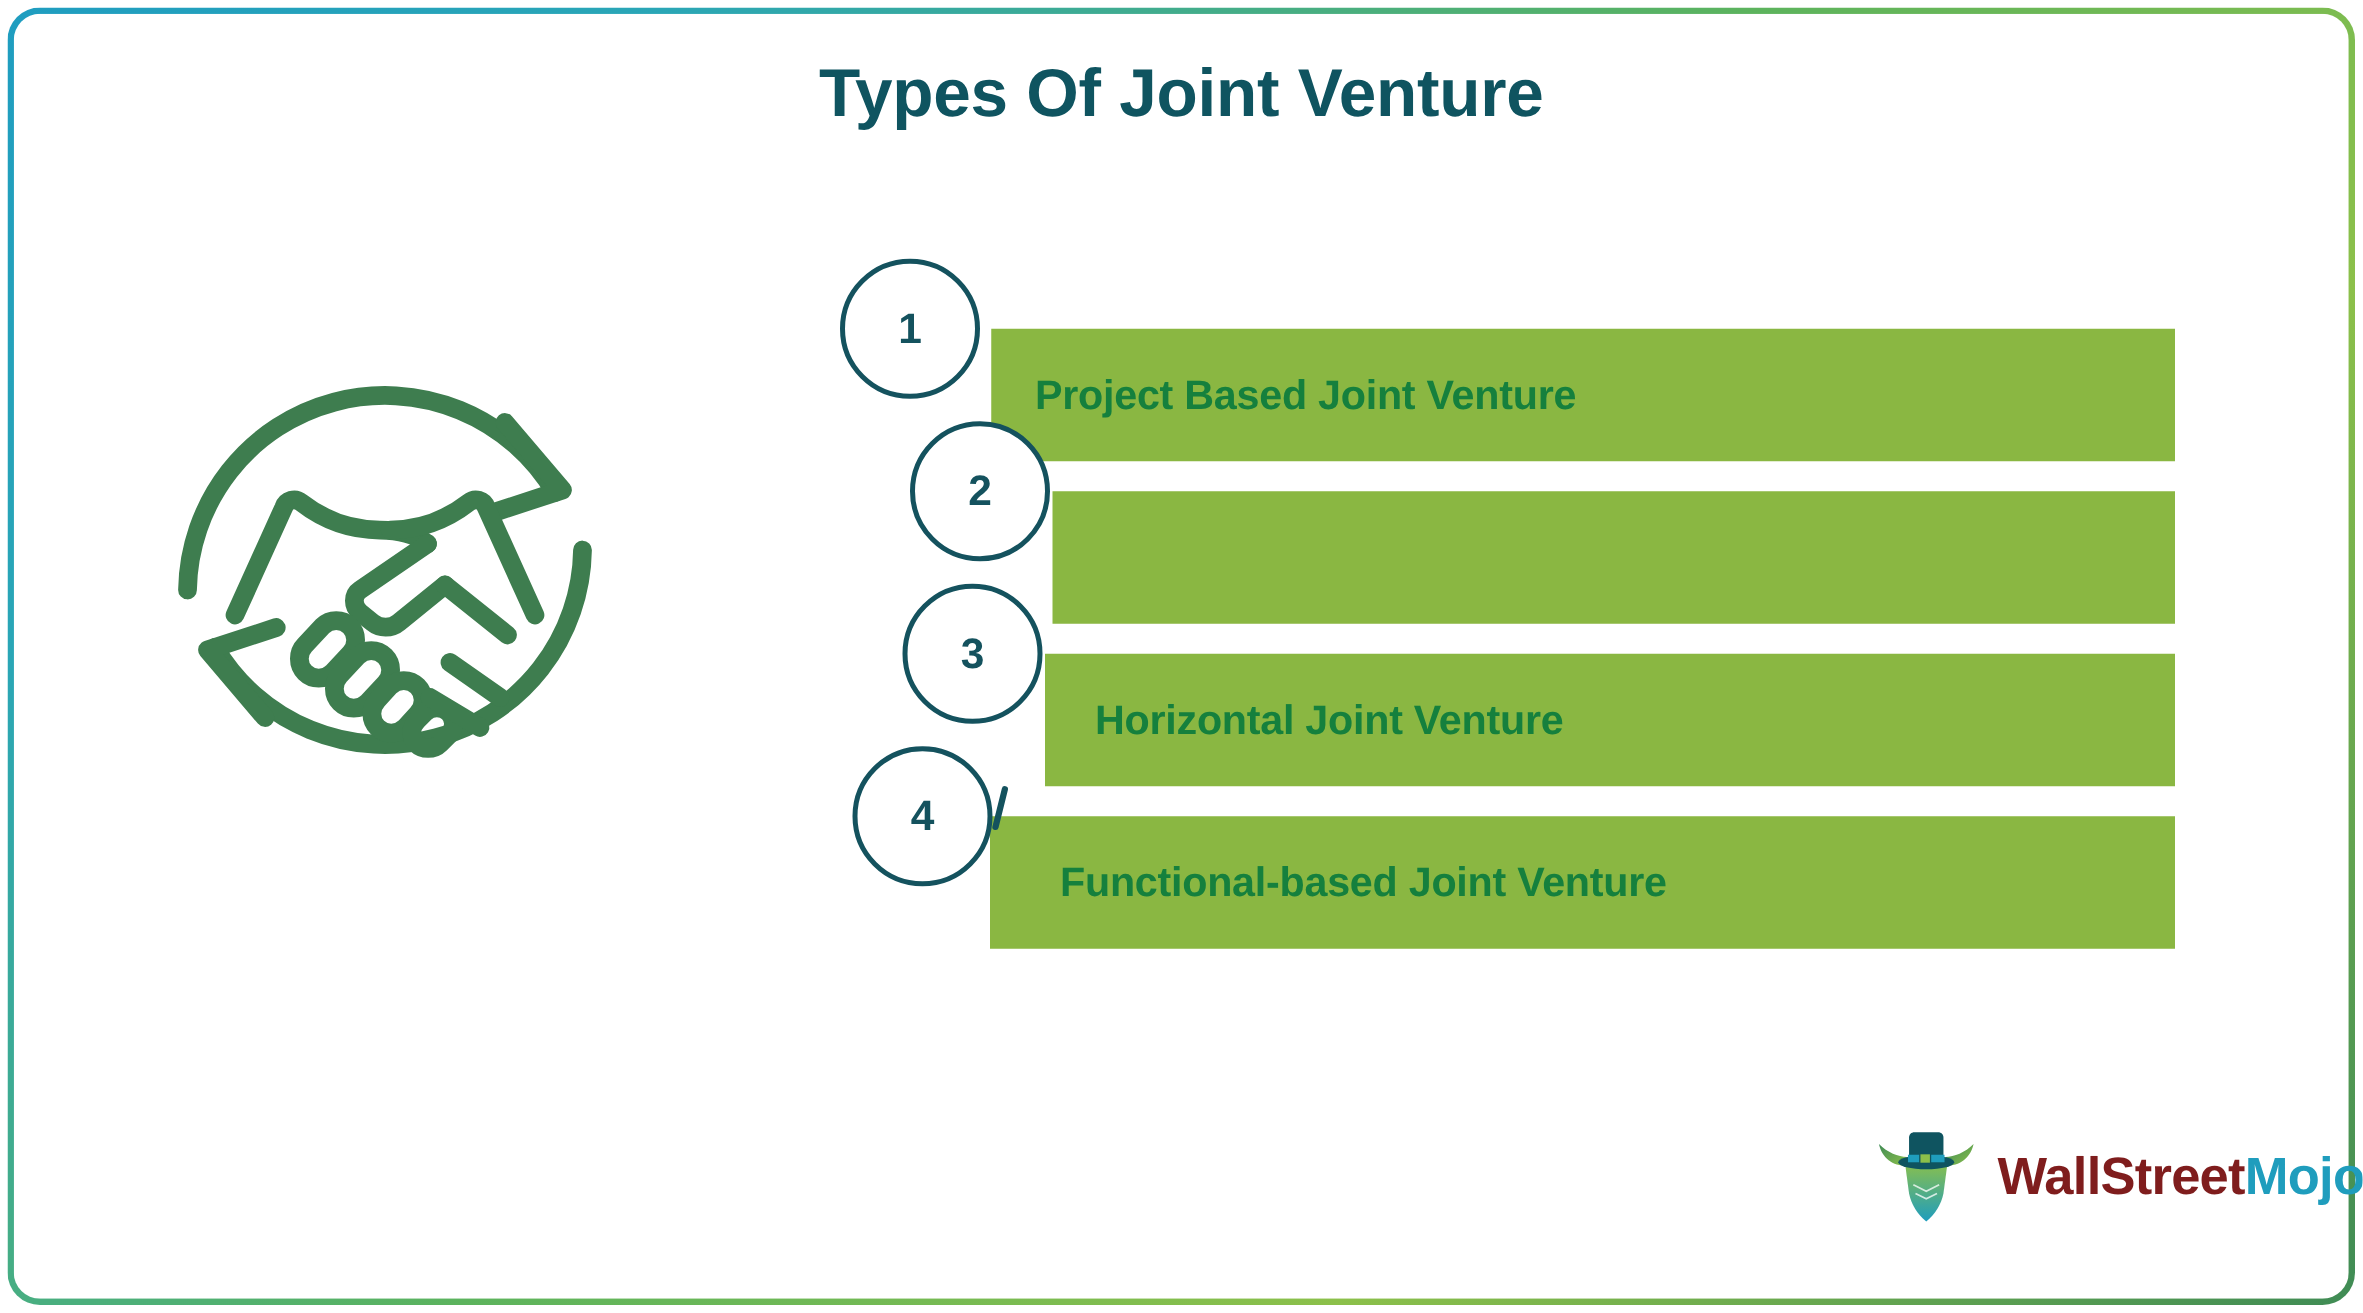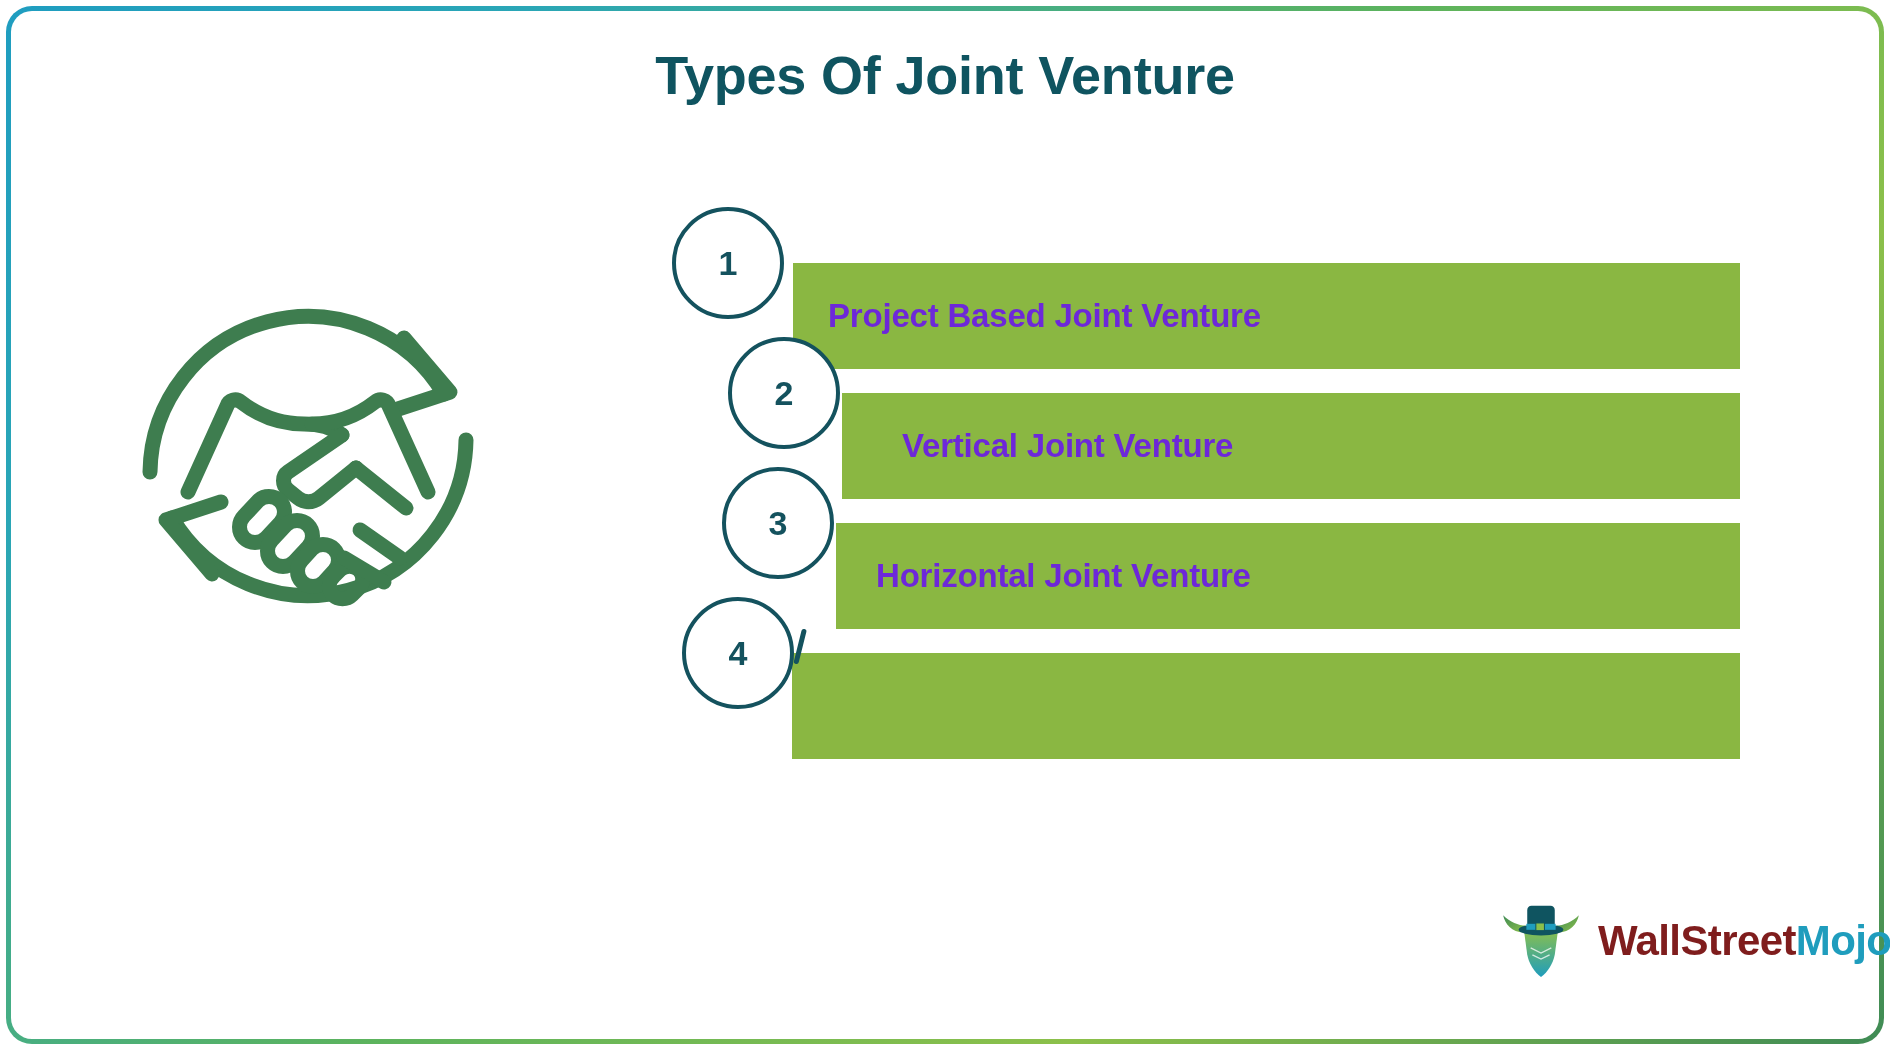--- a/index.html
+++ b/index.html
@@ -78,21 +78,21 @@
     background: #8ab742;
   }
   .bar-label {
     position: absolute;
     top: 0;
     height: 106px;
     display: flex;
     align-items: center;
     font-size: 33px;
     font-weight: 700;
-    color: #6d28d9;
+    color: #15803d;
     white-space: nowrap;
     letter-spacing: -0.2px;
   }
   .num-circle {
     position: absolute;
     width: 112px;
     height: 112px;
     border-radius: 50%;
     background: #ffffff;
     border: 4px solid #14525e;
@@ -197,34 +197,34 @@
     <div class="row" id="row-1">
       <div class="bar" id="bar-1"></div>
       <div class="num-circle" id="circle-1">1</div>
       <div class="bar-label" id="label-1">Project Based Joint Venture</div>
       <div class="connector" id="conn-1"></div>
     </div>
 
     <div class="row" id="row-2">
       <div class="bar" id="bar-2"></div>
       <div class="num-circle" id="circle-2">2</div>
-      <div class="bar-label" id="label-2">Vertical Joint Venture</div>
       <div class="connector" id="conn-2"></div>
     </div>
 
     <div class="row" id="row-3">
       <div class="bar" id="bar-3"></div>
       <div class="num-circle" id="circle-3">3</div>
       <div class="bar-label" id="label-3">Horizontal Joint Venture</div>
       <div class="connector" id="conn-3"></div>
     </div>
 
     <div class="row" id="row-4">
       <div class="bar" id="bar-4"></div>
       <div class="num-circle" id="circle-4">4</div>
+      <div class="bar-label" id="label-4">Functional-based Joint Venture</div>
     </div>
 
   </div>
 
   <div class="logo">
     <svg class="logo-mark" viewBox="0 0 100 100" xmlns="http://www.w3.org/2000/svg">
       <defs>
         <linearGradient id="bullgrad" x1="0" y1="0" x2="0" y2="1">
           <stop offset="0%" stop-color="#8cc04a"></stop>
           <stop offset="100%" stop-color="#1f9dbd"></stop>

